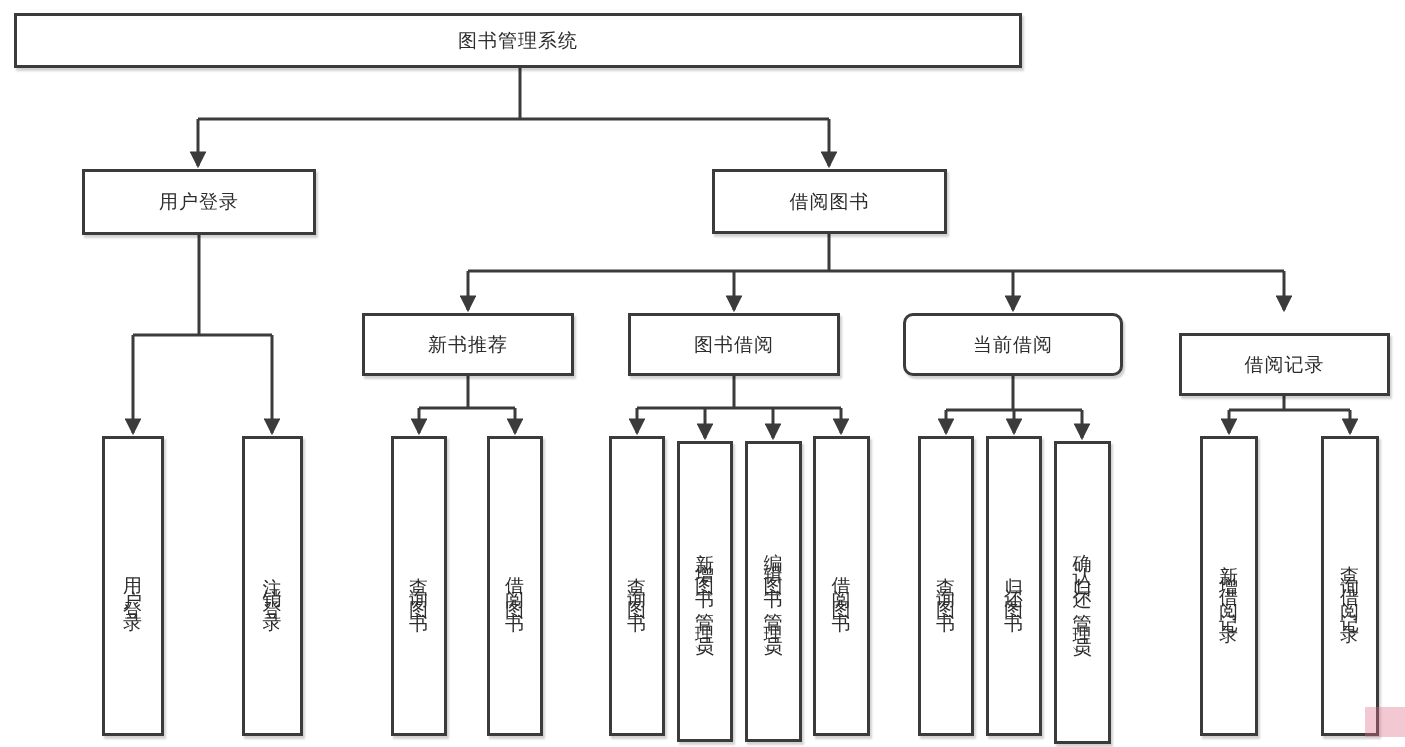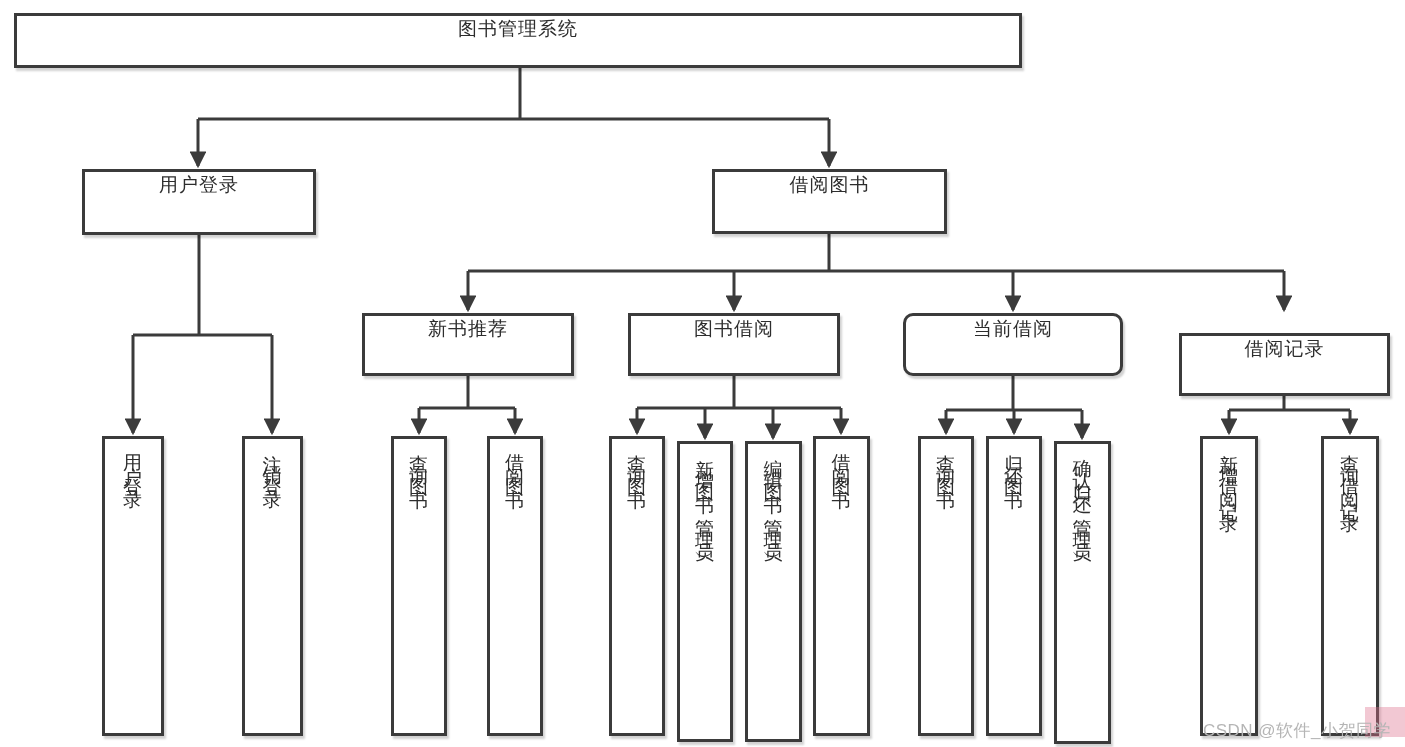--- a/index.html
+++ b/index.html
@@ -20,21 +20,21 @@
     left: 0; top: 0;
     width: 1405px; height: 747px;
     z-index: 1;
   }
   .node {
     position: absolute;
     box-sizing: border-box;
     border: 3px solid #3b3b3b;
     background: #ffffff;
     display: flex;
-    align-items: flex-start;
+    align-items: center;
     justify-content: center;
     color: #2d2d2d;
     box-shadow: 2px 3px 2px rgba(0,0,0,0.18);
     z-index: 2;
   }
   .hlabel {
     font-size: 19px;
     letter-spacing: 1px;
     white-space: nowrap;
   }
@@ -171,15 +171,14 @@
   </div>
 
   <div class="node" style="left:1200px; top:436px; width:58px; height:300px;">
     <span class="vlabel">新增借阅记录</span>
   </div>
   <div class="node" style="left:1321px; top:436px; width:58px; height:300px;">
     <span class="vlabel">查询借阅记录</span>
   </div>
 
   <div class="watermark-tint"></div>
-  <div class="watermark">CSDN @软件_小贺同学</div>
 
 </div>
 
 </body></html>

